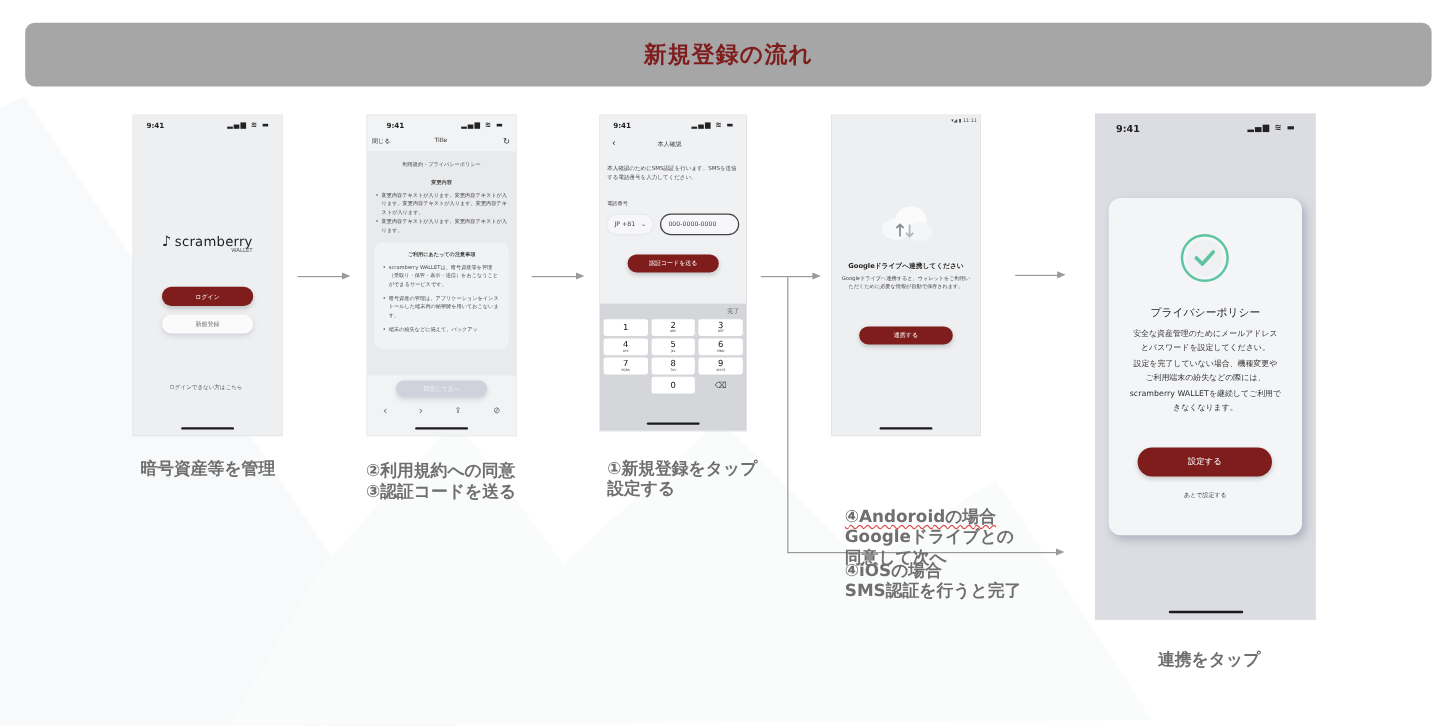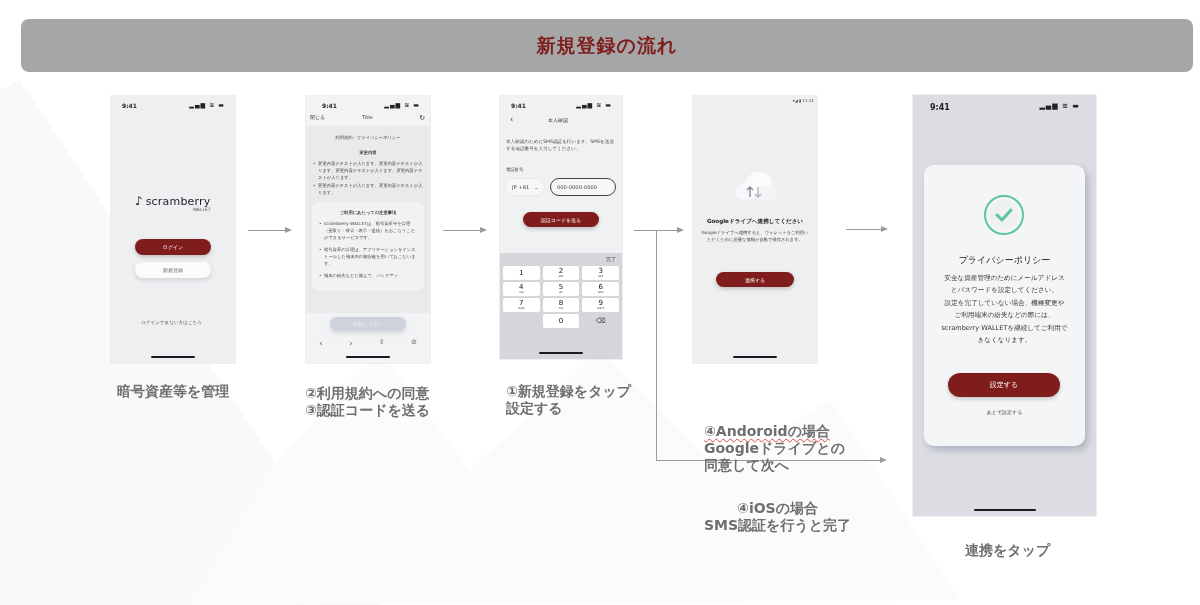--- a/index.html
+++ b/index.html
@@ -245,21 +245,21 @@
   <div style="position:absolute;left:8px;right:8px;top:134px;text-align:center;font-size:4.3px;line-height:6.5px;color:#444;">Googleドライブへ連携すると、ウォレットをご利用いただくために必要な情報が自動で保存されます。</div>
   <div class="btn-dark" style="left:23px;top:176px;width:78px;height:15px;">連携する</div>
   <div class="home-bar"></div>
 </div>
 <div class="caption" style="left:704px;top:383px;margin-top:40px;">
   <div><span style="text-decoration: underline wavy #e04848 1px;text-underline-offset:2px;">④Andoroidの場合</span></div>
   <div>Googleドライブとの</div>
   <div>同意して次へ</div>
 </div>
 
-<div class="caption" style="left:704px;top:500px;text-align:center;">
+<div class="caption" style="left:704px;top:468px;">
   <div>④iOSの場合</div>
   <div>SMS認証を行うと完了</div>
 </div>
 
 <div class="arrow" style="left:846px;top:229px;width:36px;"></div>
 
 <div class="phone" style="left:913px;top:95px;width:183px;height:421px;background:#dcdde2;">
   <div class="status" style="top:6px;font-size:8px;">
     <span class="time" style="left:17px;">9:41</span>
     <span class="sig" style="right:16px;font-size:7px;">▂▄▆ ≋ ▬</span>

